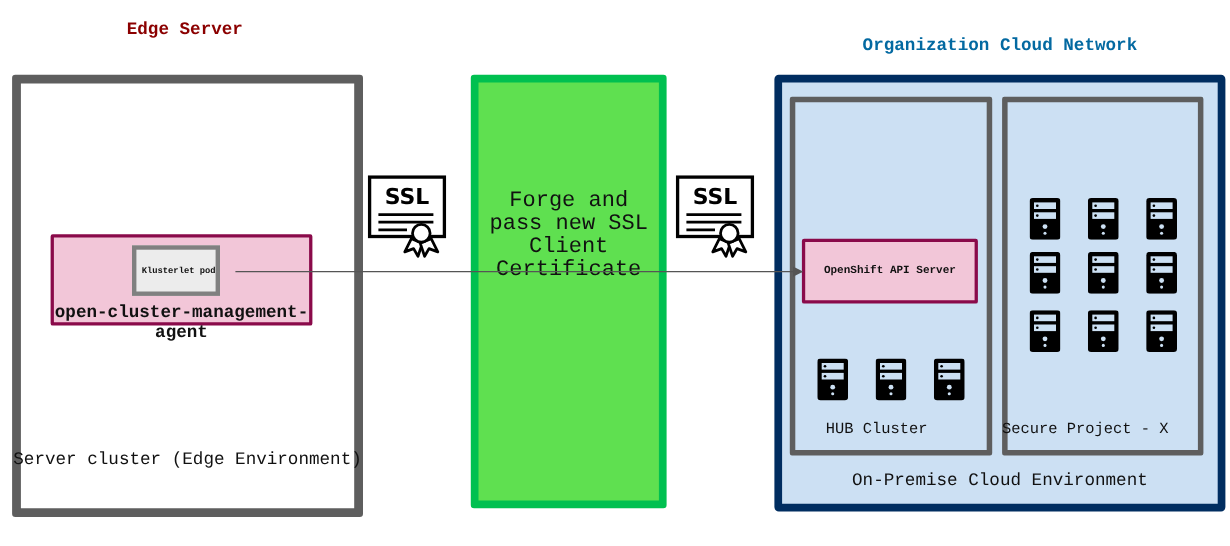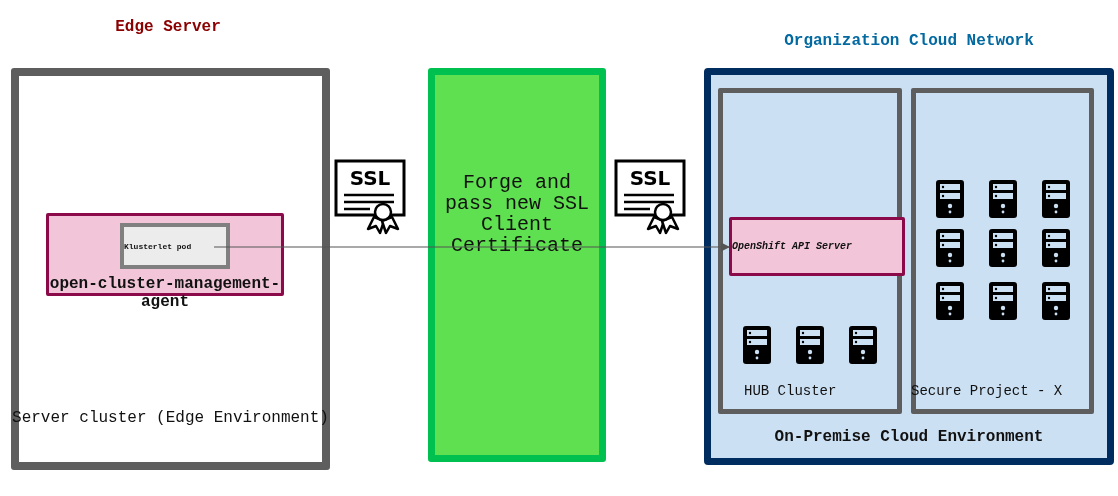--- a/index.html
+++ b/index.html
@@ -6,34 +6,34 @@
   body { width: 1118px; height: 496px; background: #ffffff; position: relative; overflow: hidden; font-family: "Liberation Mono", "DejaVu Sans Mono", monospace; }
   .abs { position: absolute; }
   .title { font-weight: bold; font-size: 16px; text-align: center; }
   #edge-title { left: 0; width: 336px; top: 18px; color: #8b0000; }
   #org-title { left: 700px; width: 418px; top: 18px; color: #0369a1; margin-top: 14px; }
 
   #managed-box { left: 11px; top: 68px; width: 303px; height: 386px; border: 8px solid #5e5e5e; border-radius: 3px; background: #fff; }
   #managed-label { left: 11px; width: 319px; top: 408px; text-align: center; font-size: 16px; color: #111; line-height: 20px; }
 
   #agent-box { left: 46px; top: 213px; width: 238px; height: 83px; border: 3px solid #8a0a4a; border-radius: 2px; background: #f2c6d8; box-sizing: border-box; }
-  #pod-box { left: 120px; top: 223px; width: 110px; height: 46px; border: 4px solid #808080; background: #ececec; box-sizing: border-box; display: flex; align-items: center; justify-content: flex-start; font-size: 8px; font-weight: bold; color: #111; }
+  #pod-box { left: 120px; top: 223px; width: 80px; height: 46px; border: 4px solid #808080; background: #ececec; box-sizing: border-box; display: flex; align-items: center; justify-content: flex-end; font-size: 8px; font-weight: bold; color: #111; }
   #agent-label { left: 46px; width: 238px; top: 275px; text-align: center; font-size: 16px; font-weight: bold; color: #111; }
 
   #green-box { left: 428px; top: 68px; width: 164px; height: 380px; border: 7px solid #00c050; border-radius: 3px; background: #5fe050; }
   #green-text { left: 435px; width: 164px; top: 172px; text-align: center; font-size: 20px; color: #111; line-height: 21px; }
 
   #cloud-box { left: 704px; top: 68px; width: 396px; height: 383px; border: 7px solid #002d60; border-radius: 4px; background: #cce0f3; }
   #hub-box { left: 718px; top: 88px; width: 174px; height: 316px; border: 5px solid #5e5e5e; border-radius: 2px; background: #cce0f3; }
   #secure-box { left: 911px; top: 88px; width: 173px; height: 316px; border: 5px solid #5e5e5e; border-radius: 2px; background: #cce0f3; }
-  #hub-label { left: 744px; width: 158px; top: 383px; font-size: 14px; color: #111; }
+  #hub-label { left: 718px; width: 158px; top: 383px; text-align: center; font-size: 14px; color: #111; }
   #secure-label { left: 911px; width: 183px; top: 383px; text-align: left; font-size: 14px; color: #111; }
-  #cloud-label { left: 704px; width: 410px; top: 428px; text-align: center; font-size: 16px; font-weight: bold; color: #111; }
-
-  #api-box { left: 729px; top: 217px; width: 176px; height: 59px; border: 3px solid #8a0a4a; border-radius: 2px; background: #f2c6d8; box-sizing: border-box; display: flex; align-items: center; justify-content: flex-start; font-size: 10px; font-weight: bold; color: #111; font-style: italic; }
+  #cloud-label { left: 704px; width: 410px; top: 428px; text-align: center; font-size: 16px; font-weight: normal; color: #111; }
+
+  #api-box { left: 729px; top: 217px; width: 160px; height: 59px; border: 3px solid #8a0a4a; border-radius: 2px; background: #f2c6d8; box-sizing: border-box; display: flex; align-items: center; justify-content: center; font-size: 10px; font-weight: bold; color: #111; }
 
   .server { position: absolute; width: 28px; height: 38px; }
   .cert { position: absolute; width: 80px; height: 80px; }
   #connector { position: absolute; left: 0; top: 0; width: 1118px; height: 496px; pointer-events: none; }
 </style>
 </head>
 <body>
 
 <div id="edge-title" class="abs title">Edge Server</div>
 <div id="org-title" class="abs title">Organization Cloud Network</div>

